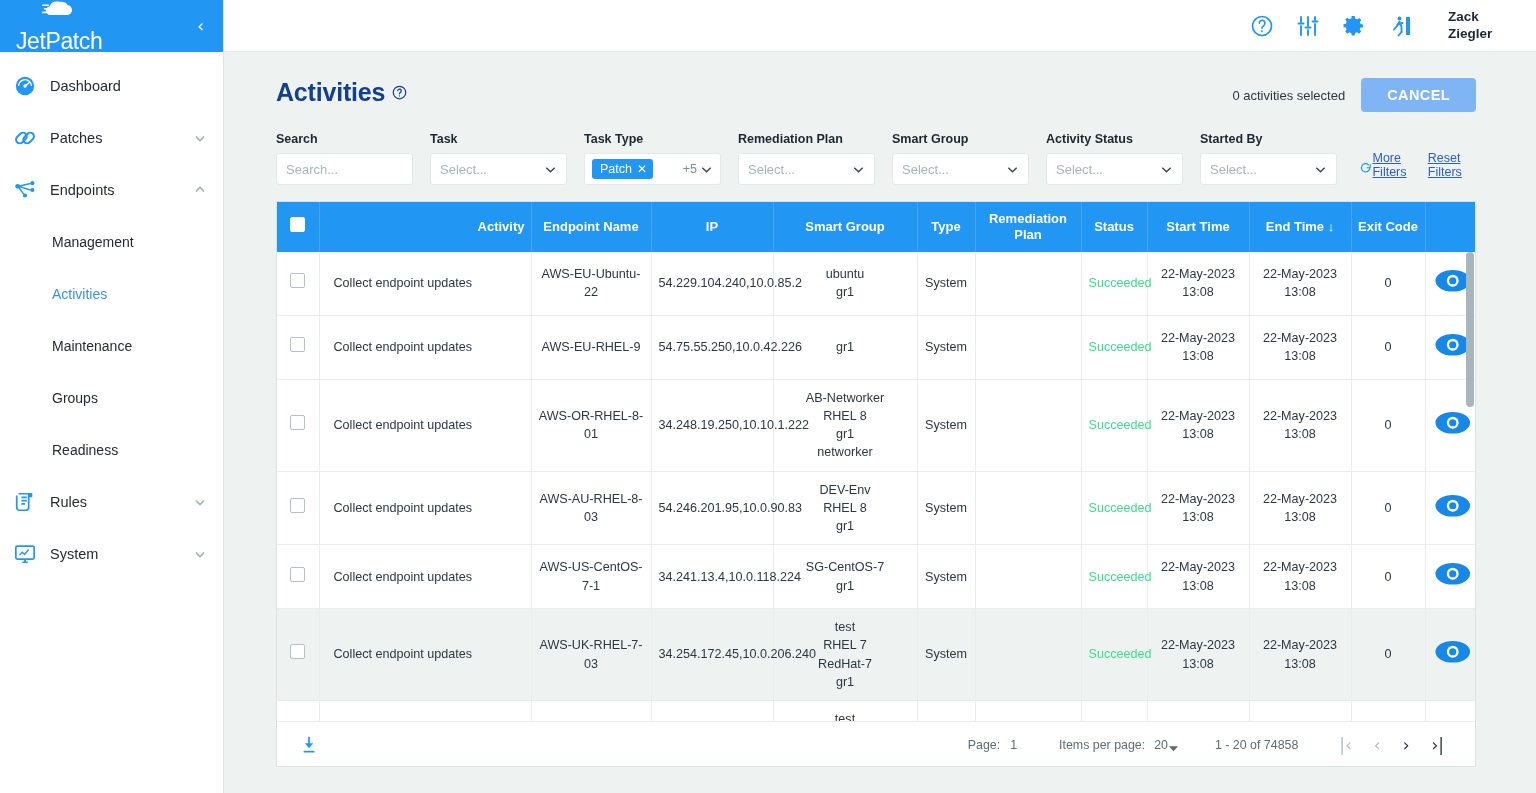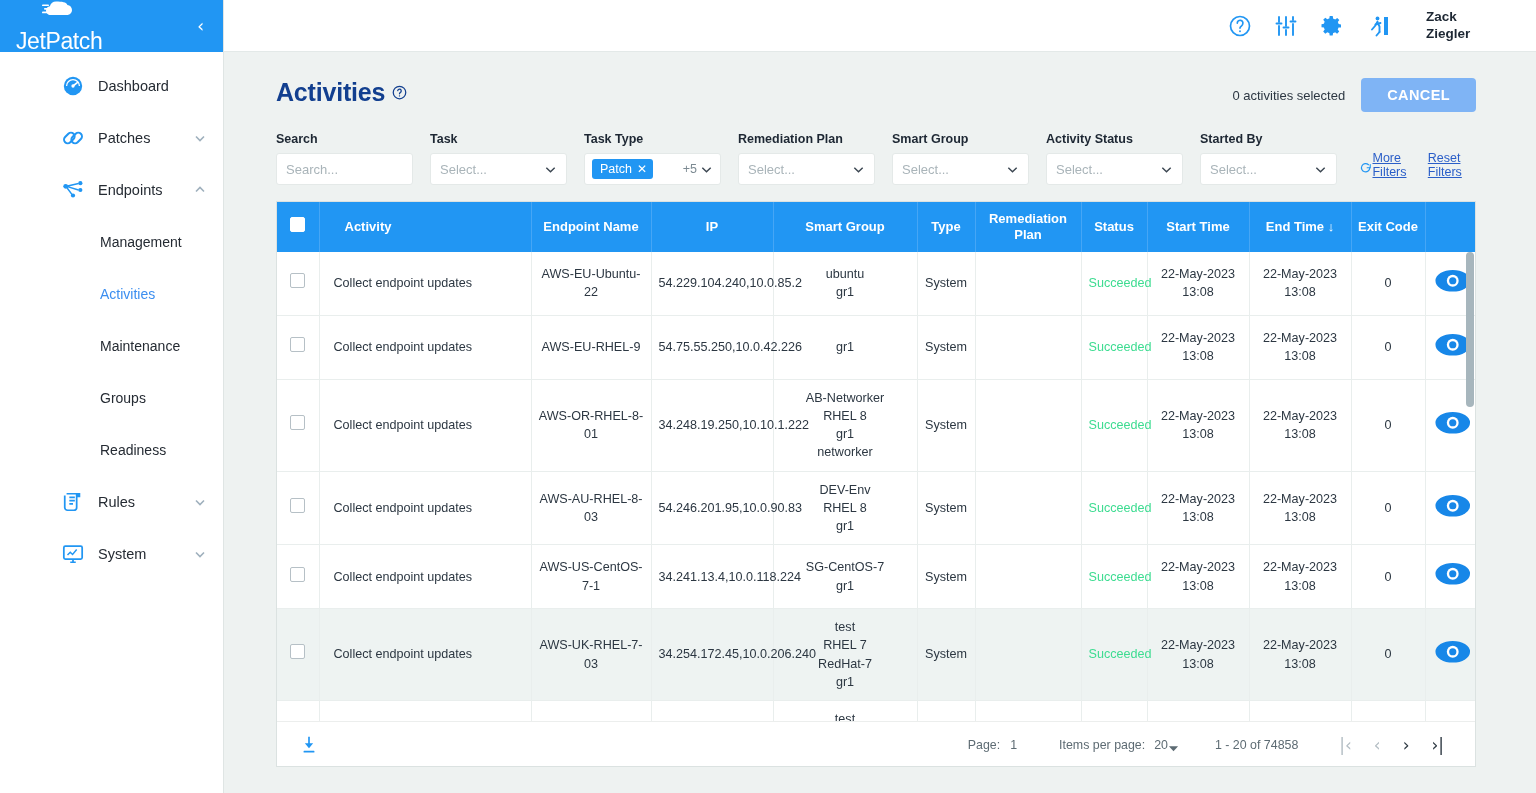--- a/index.html
+++ b/index.html
@@ -21,21 +21,21 @@
     height: 52px; background: #2196f3; display: flex;
     align-items: center; padding: 0 14px 0 16px;
     justify-content: space-between;
   }
   .logo-wrap { display: flex; align-items: center; gap: 5px; flex-direction: column; }
   .logo-text { color: #fff; font-size: 23px; letter-spacing: -0.4px; font-weight: 400; }
   .collapse-btn {
     color: #ffffff; font-size: 17px; line-height: 1; cursor: pointer;
     padding: 2px 5px; font-family: "DejaVu Sans", sans-serif;
   }
-  .nav { padding-top: 8px; padding-left: 48px; }
+  .nav { padding-top: 8px; }
   .nav-item {
     height: 52px; display: flex; align-items: center;
     padding: 0 16px 0 14px; cursor: pointer; gap: 14px;
   }
   .nav-item .ico { width: 22px; height: 22px; flex: 0 0 22px; display: block; }
   .nav-label { font-size: 14.5px; color: #252b33; flex: 1; }
   .chev { width: 14px; height: 14px; flex: 0 0 14px; color: #9fb0bd; }
   .sub-item {
     height: 52px; display: flex; align-items: center;
     padding-left: 52px; cursor: pointer; font-size: 14px; color: #252b33;
@@ -43,21 +43,21 @@
   .sub-item.active { color: #3b8ef0; }
 
   
   .main {
     flex: 1; height: 793px; background: #eef2f1;
     position: relative; overflow: hidden;
   }
   .topbar {
     height: 52px; background: #ffffff; display: flex;
     align-items: center; justify-content: flex-end;
-    padding-right: 22px; gap: 22px;
+    gap: 22px;
     border-bottom: 1px solid #e3e9e8;
   }
   .top-ico { width: 24px; height: 24px; cursor: pointer; color: #2196f3; }
   .user-name {
     font-size: 13.5px; font-weight: bold; color: #1d2733;
     line-height: 1.25; width: 88px; margin-left: 14px; cursor: pointer;
   }
 
   .content { padding: 26px 60px 0 52px; }
   .title-row { display: flex; align-items: flex-start; }
@@ -437,21 +437,21 @@
                 <col style="width:102px">
               <col style="width:102px">
                 <col style="width:74px">
                 <col style="width:54px">
             </colgroup>
             <thead>
               <tr>
                 <th>
                   <span class="cbox-hdr"></span>
                 </th>
-                <th style="text-align:left;padding-left:25px">Activity</th>
+                <th style="text-align:right;padding-left:25px">Activity</th>
                 <th>Endpoint Name</th>
                 <th>IP</th>
                 <th>Smart Group</th>
                 <th>Type</th>
                 <th>Remediation Plan</th>
                 <th>Status</th>
                 <th>Start Time</th>
                 <th>
                   <span>End Time</span>
                   <span>↓</span>

